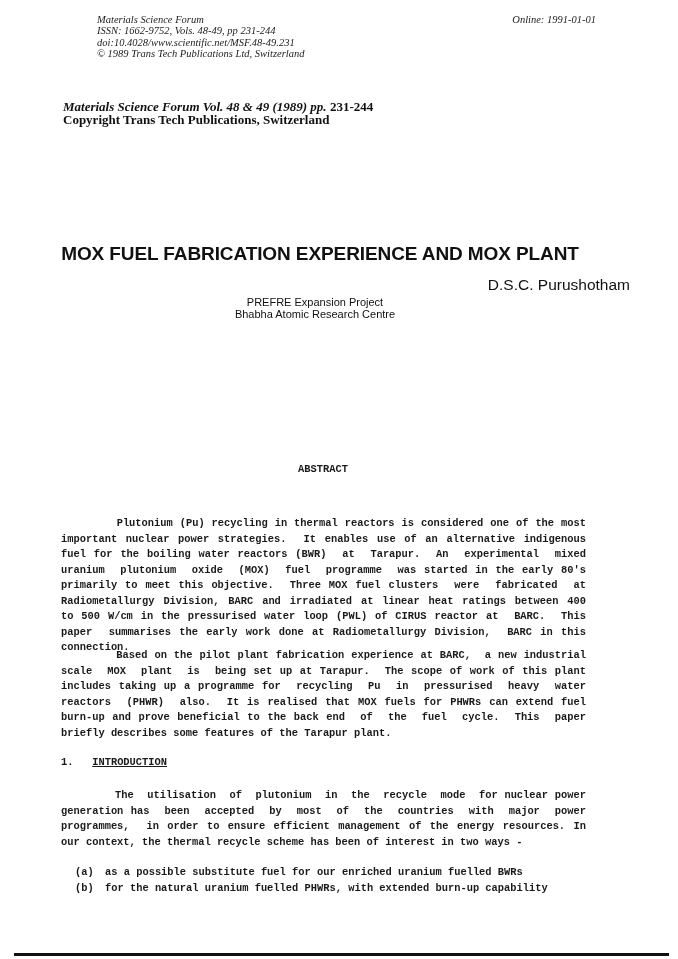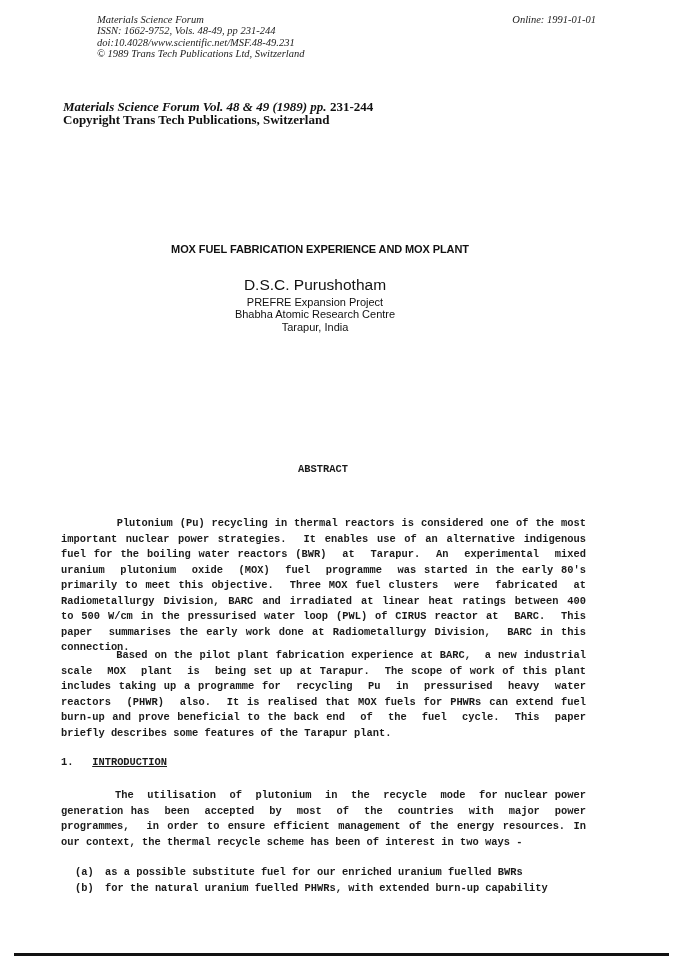--- a/index.html
+++ b/index.html
@@ -7,22 +7,22 @@
 
     .meta-left { position: absolute; left: 61px; top: 14px; font-family: "Liberation Serif", serif; font-style: italic; font-size: 10.5px; line-height: 11.3px; color: #222; margin-left: 36px; }
     .meta-right { position: absolute; right: 82px; top: 14px; font-family: "Liberation Serif", serif; font-style: italic; font-size: 10.5px; line-height: 11.3px; color: #222; }
     .meta-line { display: block; white-space: nowrap; }
 
     .journal { position: absolute; left: 63px; top: 100px; font-family: "Liberation Serif", serif; font-size: 13px; line-height: 13px; color: #111; }
     .journal .j1 { font-style: italic; font-weight: bold; white-space: nowrap; }
     .journal .j1 .pages { font-style: normal; }
     .journal .j2 { font-weight: bold; white-space: nowrap; }
 
-    .title { position: absolute; left: 0; width: 640px; top: 243px; text-align: center; font-family: "Liberation Sans", sans-serif; font-weight: bold; font-size: 11px; color: #111; letter-spacing: -0.1px; }
-    .author { position: absolute; left: 0; width: 630px; top: 276px; text-align: center; font-family: "Liberation Sans", sans-serif; font-size: 15.5px; color: #111; }
+    .title { position: absolute; left: 0; width: 640px; top: 243px; text-align: center; font-family: "Liberation Sans", sans-serif; font-weight: bold; font-size: 19px; color: #111; letter-spacing: -0.1px; }
+    .author { position: absolute; left: 0; width: 630px; top: 276px; text-align: right; font-family: "Liberation Sans", sans-serif; font-size: 15.5px; color: #111; }
     .affil { position: absolute; left: 0; width: 630px; top: 296px; text-align: center; font-family: "Liberation Sans", sans-serif; font-size: 11px; line-height: 12.4px; color: #111; }
     .affil span { display: block; }
 
     .mono { font-family: "Liberation Mono", monospace; font-weight: bold; font-size: 10.4px; color: #1a1a1a; }
 
     .abstract-heading { position: absolute; left: 0; width: 646px; top: 463px; text-align: center; }
 
     .para { position: absolute; left: 61px; width: 525px; line-height: 15.5px; text-align: justify; text-align-last: left; }
     .para .ln { display: block; text-align: justify; text-align-last: justify; white-space: nowrap; }
     .para .ln.last { text-align-last: left; }
@@ -59,21 +59,20 @@
     <span>Materials Science Forum  Vol. 48 &amp; 49 (1989) pp.</span><span class="pages"> 231-244</span>
   </div>
   <div class="j2">Copyright Trans Tech Publications, Switzerland</div>
 </div>
 
 <div class="title">MOX FUEL FABRICATION EXPERIENCE AND MOX PLANT</div>
 <div class="author">D.S.C. Purushotham</div>
 <div class="affil">
   <span>PREFRE Expansion Project</span>
   <span>Bhabha Atomic Research Centre</span>
-  <span>Tarapur, India</span>
 </div>
 
 <div class="abstract-heading mono">ABSTRACT</div>
 
 <div class="para p1 mono">
   <span class="ln"><span>        Plutonium (Pu) recycling in thermal reactors is considered one of the most</span></span>
   <span class="ln"><span>important nuclear power strategies.  It enables use of an alternative indigenous</span></span>
   <span class="ln"><span>fuel for the boiling water reactors (BWR)  at  Tarapur.  An  experimental  mixed</span></span>
   <span class="ln"><span>uranium  plutonium  oxide  (MOX)  fuel  programme  was started in the early 80's</span></span>
   <span class="ln"><span>primarily to meet this objective.  Three MOX fuel clusters  were  fabricated  at</span></span>

